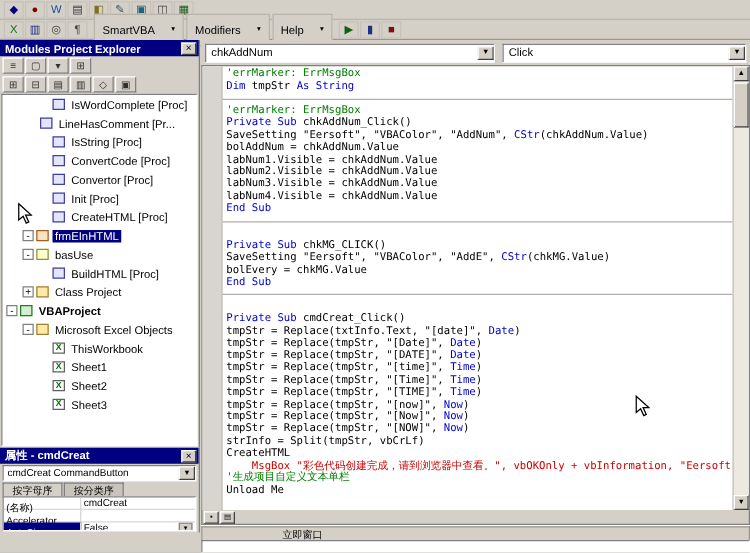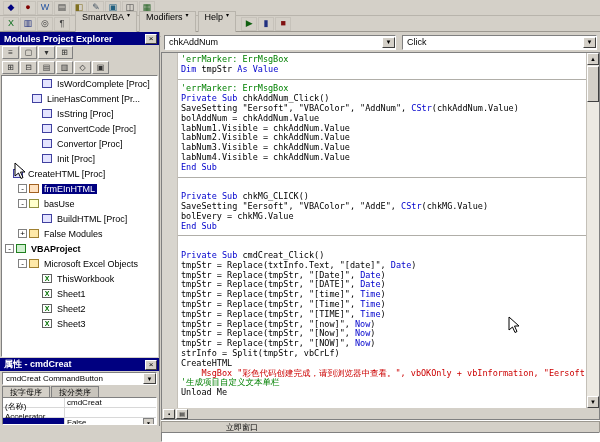--- a/index.html
+++ b/index.html
@@ -6,21 +6,21 @@
   html,body{width:600px;height:442px;}
   body{font-family:"Liberation Sans",sans-serif;background:#808080;}
   .screen{position:relative;width:600px;height:442px;background:#d4d0c8;overflow:hidden;font-size:9px;color:#000;}
 
   
   .tbrow{position:absolute;left:0;right:0;display:flex;align-items:center;gap:1px;padding-left:3px;}
   #tbrow1{top:0;height:16px;border-bottom:1px solid #b8b4ac;}
   #tbrow2{top:16px;height:16px;border-bottom:1px solid #9c9890;}
   .tbgroup{display:flex;align-items:center;gap:1px;}
   .tb-btn{width:16px;height:14px;display:flex;align-items:center;justify-content:center;font-size:9px;line-height:1;border:1px solid #c6c2ba;background:#d4d0c8;}
-  .menu-btn{display:flex;gap:3px;height:26px;padding:0 6px;border:1px solid #b8b4ac;background:#d4d0c8;}
+  .menu-btn{display:flex;align-items:center;gap:13px;height:26px;padding:0 6px;border:1px solid #b8b4ac;background:#d4d0c8;}
   .menu-arrow{font-size:6px;line-height:1;}
   #tb2-menus{margin:0 4px;display:flex;gap:2px;}
 
   
   .explorer{position:absolute;left:0;top:32px;width:160px;height:326px;background:#d4d0c8;border-right:1px solid #808080;display:flex;flex-direction:column;}
   .panel-title{height:13px;background:#000080;color:#fff;font-size:9px;font-weight:bold;display:flex;align-items:center;padding:0 2px 0 4px;flex:none;white-space:nowrap;overflow:hidden;}
   .pt-spacer{flex:1;}
   .close-btn{width:12px;height:10px;flex:none;background:#d4d0c8;color:#000;font-size:8px;line-height:8px;text-align:center;border:1px solid;border-color:#fff #404040 #404040 #fff;font-weight:normal;}
   .exp-toolbar{height:15px;display:flex;align-items:center;gap:1px;padding:1px 2px;flex:none;}
   .exp-btn{width:17px;height:13px;border:1px solid;border-color:#fff #808080 #808080 #fff;background:#d4d0c8;font-size:8px;line-height:1;display:flex;align-items:center;justify-content:center;}
@@ -171,21 +171,21 @@
         <div class="tree-row" style="padding-left: 29px;">
           <span class="exp-spacer"></span>
           <span class="ticon ticon-proc"></span>
           <span class="tlabel">Convertor [Proc]</span>
         </div>
         <div class="tree-row" style="padding-left: 29px;">
           <span class="exp-spacer"></span>
           <span class="ticon ticon-proc"></span>
           <span class="tlabel">Init [Proc]</span>
         </div>
-        <div class="tree-row" style="">
+        <div class="tree-row" style="padding-left: 29px;">
           <span class="exp-spacer"></span>
           <span class="ticon ticon-proc"></span>
           <span class="tlabel">CreateHTML [Proc]</span>
         </div>
         <div class="tree-row sel" style="padding-left: 16px;">
           <span class="expander">-</span>
           <span class="ticon ticon-form"></span>
           <span class="tlabel">frmEInHTML</span>
         </div>
         <div class="tree-row" style="padding-left: 16px;">
@@ -194,21 +194,21 @@
           <span class="tlabel">basUse</span>
         </div>
         <div class="tree-row" style="padding-left: 29px;">
           <span class="exp-spacer"></span>
           <span class="ticon ticon-proc"></span>
           <span class="tlabel">BuildHTML [Proc]</span>
         </div>
         <div class="tree-row" style="padding-left: 16px;">
           <span class="expander">+</span>
           <span class="ticon ticon-folder"></span>
-          <span class="tlabel">False Modules</span>
+          <span class="tlabel">Class Project</span>
         </div>
         <div class="tree-row" style="padding-left: 3px;">
           <span class="expander">-</span>
           <span class="ticon ticon-project"></span>
           <span class="tlabel bold">VBAProject</span>
         </div>
         <div class="tree-row" style="padding-left: 16px;">
           <span class="expander">-</span>
           <span class="ticon ticon-folder"></span>
           <span class="tlabel">Microsoft Excel Objects</span>
@@ -294,21 +294,21 @@
       </div>
       <div class="combo evt">
         <span>Click</span>
         <span class="combo-arrow">▼</span>
       </div>
     </div>
     <div class="codewrap">
       <div class="marginstrip"></div>
       <div class="codearea" id="code">
           <div class="cline"><span class="tk-c">'errMarker: ErrMsgBox</span></div>
-          <div class="cline"><span class="tk-k">Dim</span><span class="tk-n"> tmpStr </span><span class="tk-k">As Value</span></div>
+          <div class="cline"><span class="tk-k">Dim</span><span class="tk-n"> tmpStr </span><span class="tk-k">As String</span></div>
           <div class="cline sep"></div>
           <div class="cline"><span class="tk-c">'errMarker: ErrMsgBox</span></div>
           <div class="cline"><span class="tk-k">Private Sub</span><span class="tk-n"> chkAddNum_Click()</span></div>
           <div class="cline"><span class="tk-n">SaveSetting "Eersoft", "VBAColor", "AddNum", </span><span class="tk-k">CStr</span><span class="tk-n">(chkAddNum.Value)</span></div>
           <div class="cline"><span class="tk-n">bolAddNum = chkAddNum.Value</span></div>
           <div class="cline"><span class="tk-n">labNum1.Visible = chkAddNum.Value</span></div>
           <div class="cline"><span class="tk-n">labNum2.Visible = chkAddNum.Value</span></div>
           <div class="cline"><span class="tk-n">labNum3.Visible = chkAddNum.Value</span></div>
           <div class="cline"><span class="tk-n">labNum4.Visible = chkAddNum.Value</span></div>
           <div class="cline"><span class="tk-k">End Sub</span></div>

